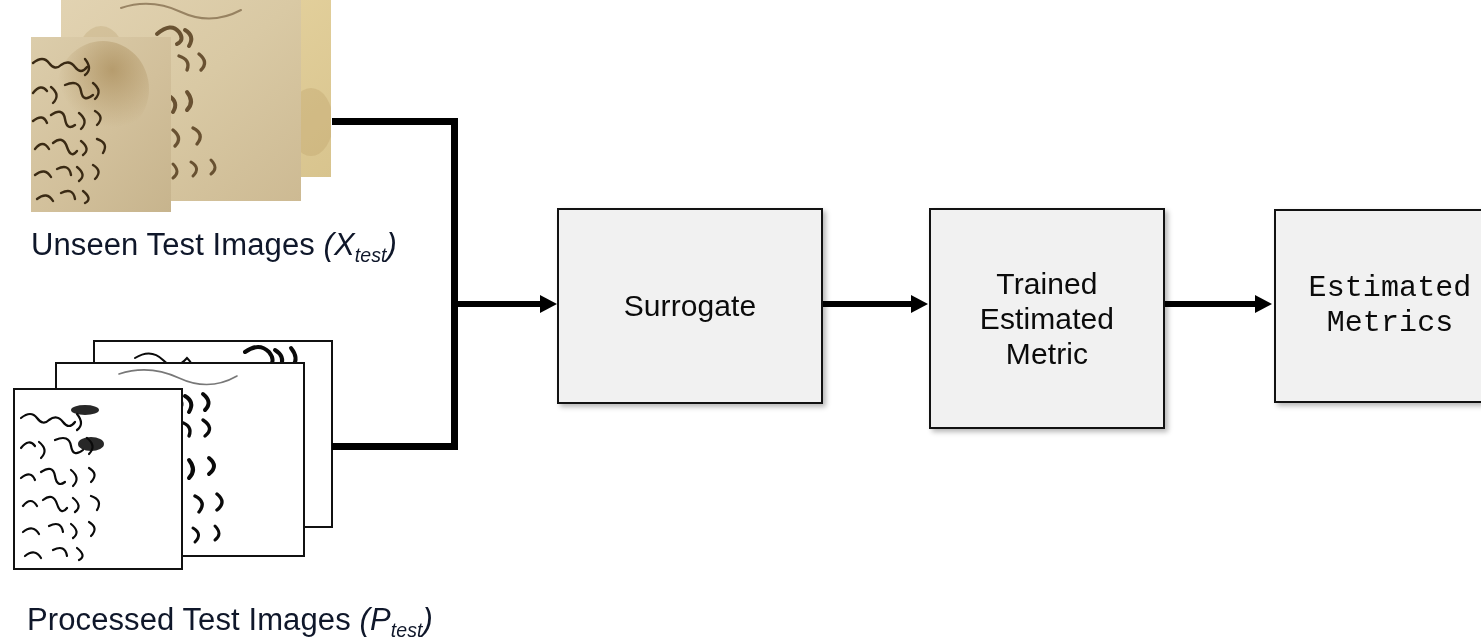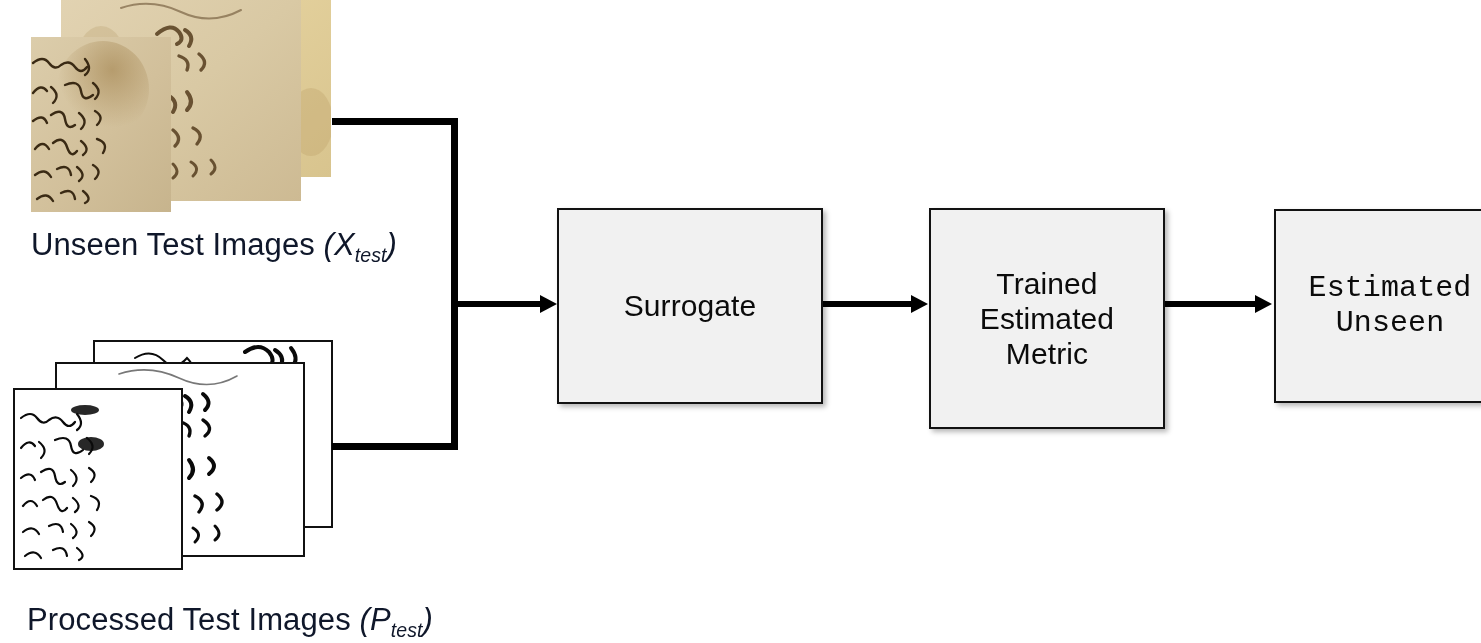--- a/index.html
+++ b/index.html
@@ -273,17 +273,17 @@
     <div class="box-text">
       <div>Trained</div>
       <div>Estimated</div>
       <div>Metric</div>
     </div>
   </div>
 
   <div class="flow-box" style="left:1274px; top:209px; width:232px; height:194px;font-family:Liberation Mono, monospace;">
     <div class="box-text">
       <div>Estimated</div>
-      <div>Unseen</div>
+      <div>Metrics</div>
     </div>
   </div>
 
 </div>
 
 </body></html>

